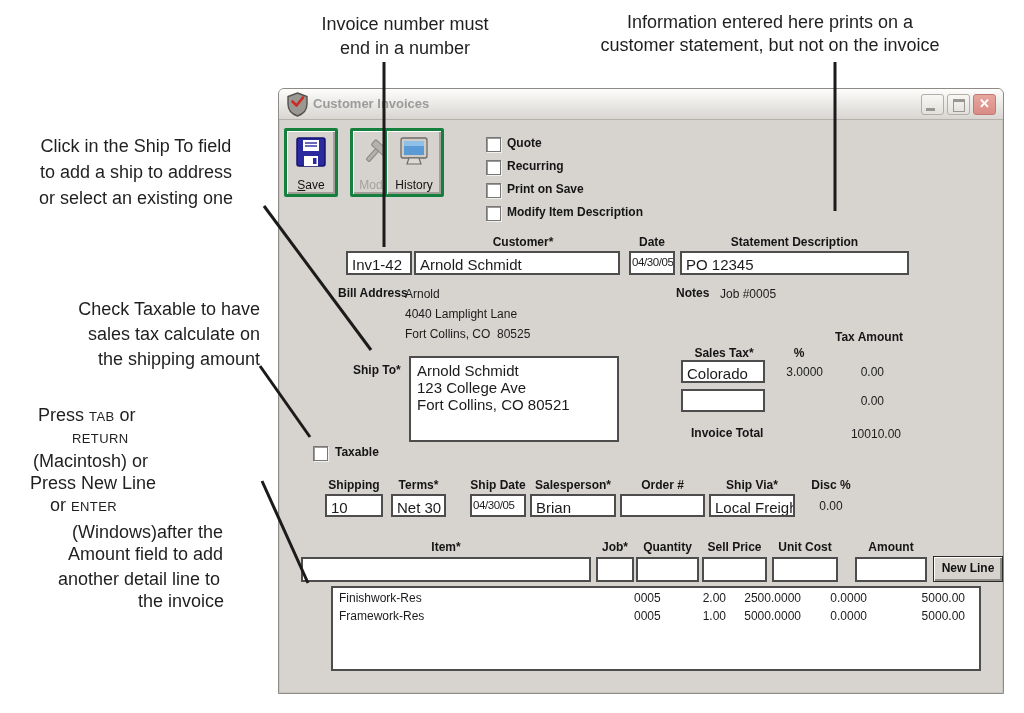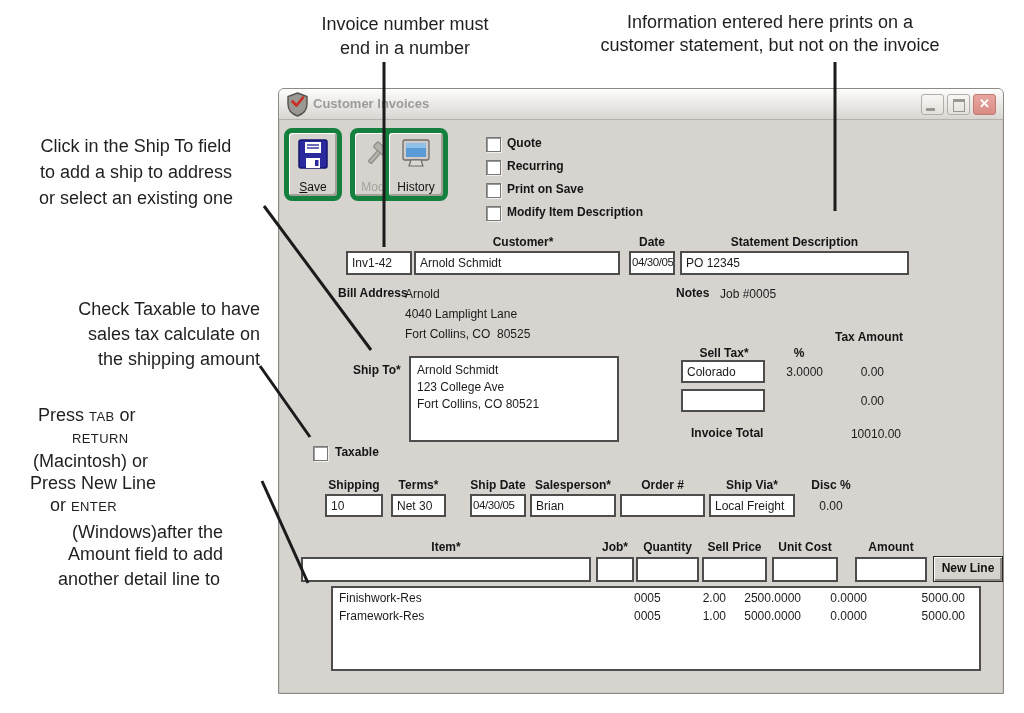--- a/index.html
+++ b/index.html
@@ -18,31 +18,31 @@
        border-bottom:1px solid #b5b2ad;border-radius:5px 5px 0 0;}
   .title{position:absolute;left:34px;top:0;line-height:30px;font-size:13px;font-weight:bold;color:#9b9b9b;}
   .winbtns{position:absolute;right:7px;top:5px;display:flex;gap:3px;}
   .winbtn{width:21px;height:19px;border-radius:3px;border:1px solid #b1aea8;
        background:linear-gradient(#f8f7f4,#e2e0db);position:relative;}
   .winbtn.close{background:linear-gradient(#e7a69f,#d98c84);border-color:#c07a73;
        color:#fff;font-size:13px;font-weight:bold;text-align:center;line-height:18px;}
   .glyph-min{position:absolute;left:4px;bottom:3px;width:9px;height:3px;background:#9a9792;}
   .glyph-max{position:absolute;left:5px;top:4px;width:10px;height:9px;border:1px solid #9a9792;border-top:3px solid #9a9792;}
   
-  .tbtn{position:absolute;width:48px;height:63px;background:#d6d3ce;border:5px solid #15803d;
-        border-radius:8px;box-shadow:inset 1px 1px 0 #ffffff,inset -2px -2px 0 #a29f99;}
+  .tbtn{position:absolute;width:48px;height:63px;background:#d6d3ce;border:3px solid #15803d;
+        border-radius:2px;box-shadow:inset 1px 1px 0 #ffffff,inset -2px -2px 0 #a29f99;}
   .tbtn .ic{position:absolute;left:50%;top:4px;transform:translateX(-50%);}
   .tbtn .tlabel{position:absolute;left:0;bottom:2px;width:100%;text-align:center;font-size:12px;color:#111;}
   .tlabel.dis{color:#a5a19c;}
   
   .lbl{position:absolute;font-size:12px;font-weight:bold;color:#151515;white-space:nowrap;}
   .lblc{text-align:center;}
   .val{position:absolute;font-size:12px;color:#1b1b1b;white-space:pre;}
   .box{position:absolute;background:#fff;border:2px solid #4d4d4d;box-sizing:border-box;
-       font-size:12px;color:#1b1b1b;padding:3px 4px;white-space:nowrap;overflow:hidden;}
+       font-size:15px;color:#1b1b1b;padding:3px 4px;white-space:nowrap;overflow:hidden;}
   .tight{padding:3px 1px;letter-spacing:-.4px;font-size:11.5px;}
   .cb{position:absolute;width:13px;height:13px;background:#fff;border:1px solid #777;
       box-shadow:inset 1px 1px 0 #9a9a9a, 1px 1px 0 #f2f1ef;}
   .rt{text-align:right;}
   .nlbtn{position:absolute;background:#d6d3ce;border:1px solid #2b2b2b;
       box-shadow:inset 1px 1px 0 #fff,inset -2px -2px 0 #8f8c88;
       font-size:12px;font-weight:bold;text-align:center;line-height:22px;color:#111;}
   .listbox{position:absolute;background:#fff;border:2px solid #4d4d4d;box-sizing:border-box;}
   .lrow{position:absolute;left:0;width:100%;height:18px;font-size:12px;color:#1b1b1b;}
   .lrow span{position:absolute;white-space:nowrap;}
@@ -73,20 +73,21 @@
   </div>
   <div class="anno" style="left:30px;top:404px;width:245px;line-height:22px;">
     <span class="ln" style="margin-left:8px;"><span>Press </span><span class="caps">TAB</span><span> or</span></span>
     <span class="ln caps" style="margin-left:42px;">RETURN</span>
     <span class="ln" style="margin-left:3px;">(Macintosh) or</span>
     <span class="ln" style="margin-left:0;">Press New Line</span>
     <span class="ln" style="margin-left:20px;"><span>or </span><span class="caps">ENTER</span></span>
     <span class="ln" style="margin-left:42px;margin-top:3px;">(Windows)after the</span>
     <span class="ln" style="margin-left:38px;">Amount field to add</span>
     <span class="ln" style="margin-left:28px;margin-top:3px;">another detail line to</span>
+    <span class="ln" style="margin-left:108px;">the invoice</span>
   </div>
 
   <div class="win">
 
     <div class="titlebar">
       <svg class="overlay" style="left:7px;top:3px;" width="23" height="25" viewBox="0 0 23 25">
         <path d="M11.5 1 L21 4.5 V12 C21 18.5 16.5 22.3 11.5 24 C6.5 22.3 2 18.5 2 12 V4.5 Z" fill="#9a9893" stroke="#55524e" stroke-width="1.4"></path>
         <polyline points="6.5,9.5 10.5,13.5 17,5.5" fill="none" stroke="#cc2a22" stroke-width="2.6" stroke-linecap="round" stroke-linejoin="round"></polyline>
       </svg>
       <span class="title">Customer Invoices</span>
@@ -148,21 +149,21 @@
     <div class="box tight" style="left:350px;top:162px;width:46px;height:24px;">04/30/05</div>
     <div class="box" style="left:401px;top:162px;width:229px;height:24px;">PO 12345</div>
 
     <span class="lbl" style="left:59px;top:197px;">Bill Address</span>
     <span class="val" style="left:126px;top:198px;">Arnold</span>
     <span class="val" style="left:126px;top:218px;">4040 Lamplight Lane</span>
     <span class="val" style="left:126px;top:238px;">Fort Collins, CO  80525</span>
     <span class="lbl" style="left:397px;top:197px;">Notes</span>
     <span class="val" style="left:441px;top:198px;">Job #0005</span>
 
-    <span class="lbl lblc" style="left:402px;top:257px;width:86px;">Sell Tax*</span>
+    <span class="lbl lblc" style="left:402px;top:257px;width:86px;">Sales Tax*</span>
     <span class="lbl lblc" style="left:500px;top:257px;width:40px;">%</span>
     <span class="lbl lblc" style="left:545px;top:241px;width:90px;">Tax Amount</span>
     <div class="box" style="left:402px;top:271px;width:84px;height:23px;">Colorado</div>
     <span class="val rt" style="left:492px;top:276px;width:52px;">3.0000</span>
     <span class="val rt" style="left:535px;top:276px;width:70px;">0.00</span>
     <div class="box" style="left:402px;top:300px;width:84px;height:23px;"></div>
     <span class="val rt" style="left:535px;top:305px;width:70px;">0.00</span>
     <span class="lbl" style="left:412px;top:337px;">Invoice Total</span>
     <span class="val rt" style="left:550px;top:338px;width:72px;">10010.00</span>
 

